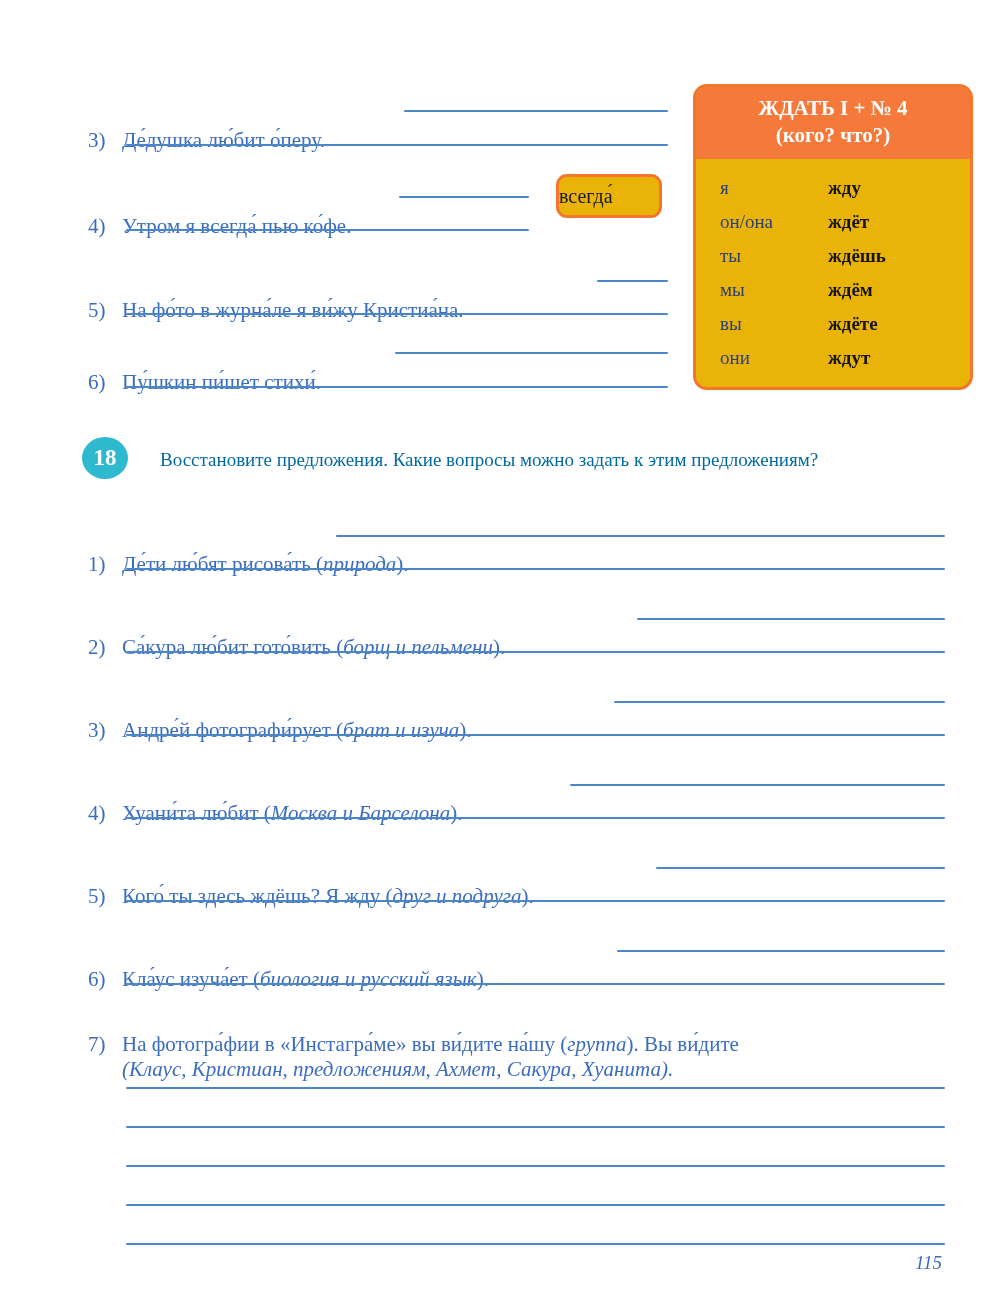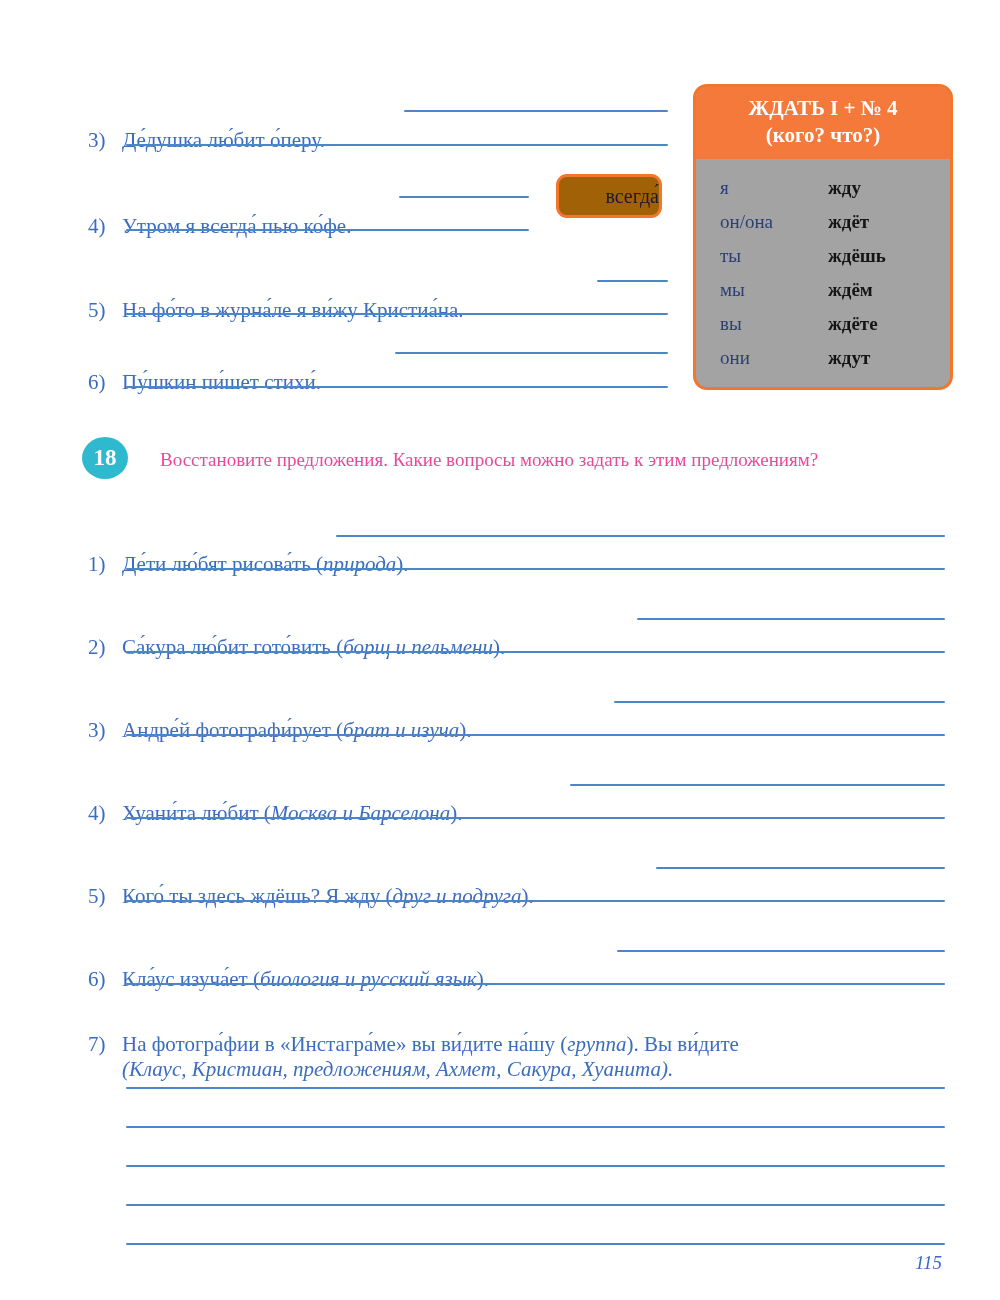--- a/index.html
+++ b/index.html
@@ -58,24 +58,24 @@
   }
   .item.wrap .sent {
     display: block;
   }
 
   
   .verb-card {
     position: absolute;
     left: 693px;
     top: 84px;
-    width: 260px;
+    width: 280px;
     border: 3px solid #f2762c;
     border-radius: 14px;
-    background: #a3a3a3;
+    background: #eab308;
     overflow: hidden;
     box-sizing: border-box;
   }
   .verb-card .vc-head {
     background: #f4793a;
     color: #ffffff;
     font-weight: bold;
     font-size: 21px;
     line-height: 1.28;
     text-align: center;
@@ -105,25 +105,25 @@
 
   
   .callout {
     position: absolute;
     left: 556px;
     top: 174px;
     width: 106px;
     height: 44px;
     border: 3px solid #f2762c;
     border-radius: 11px;
-    background: #a16207;
+    background: #eab308;
     box-sizing: border-box;
     display: flex;
     align-items: center;
-    justify-content: flex-end;
+    justify-content: flex-start;
     font-size: 20px;
     color: #1a1a2e;
   }
 
   
   .ex-badge {
     position: absolute;
     left: 82px;
     top: 437px;
     width: 46px;
@@ -135,21 +135,21 @@
     font-weight: bold;
     display: flex;
     align-items: center;
     justify-content: center;
   }
   .ex-instr {
     position: absolute;
     left: 160px;
     top: 447px;
     width: 700px;
-    color: #ec4899;
+    color: #0369a1;
     font-size: 19px;
     line-height: 1.42;
   }
 
   
   .page-num {
     position: absolute;
     right: 58px;
     top: 1252px;
     color: #3a6cc0;

